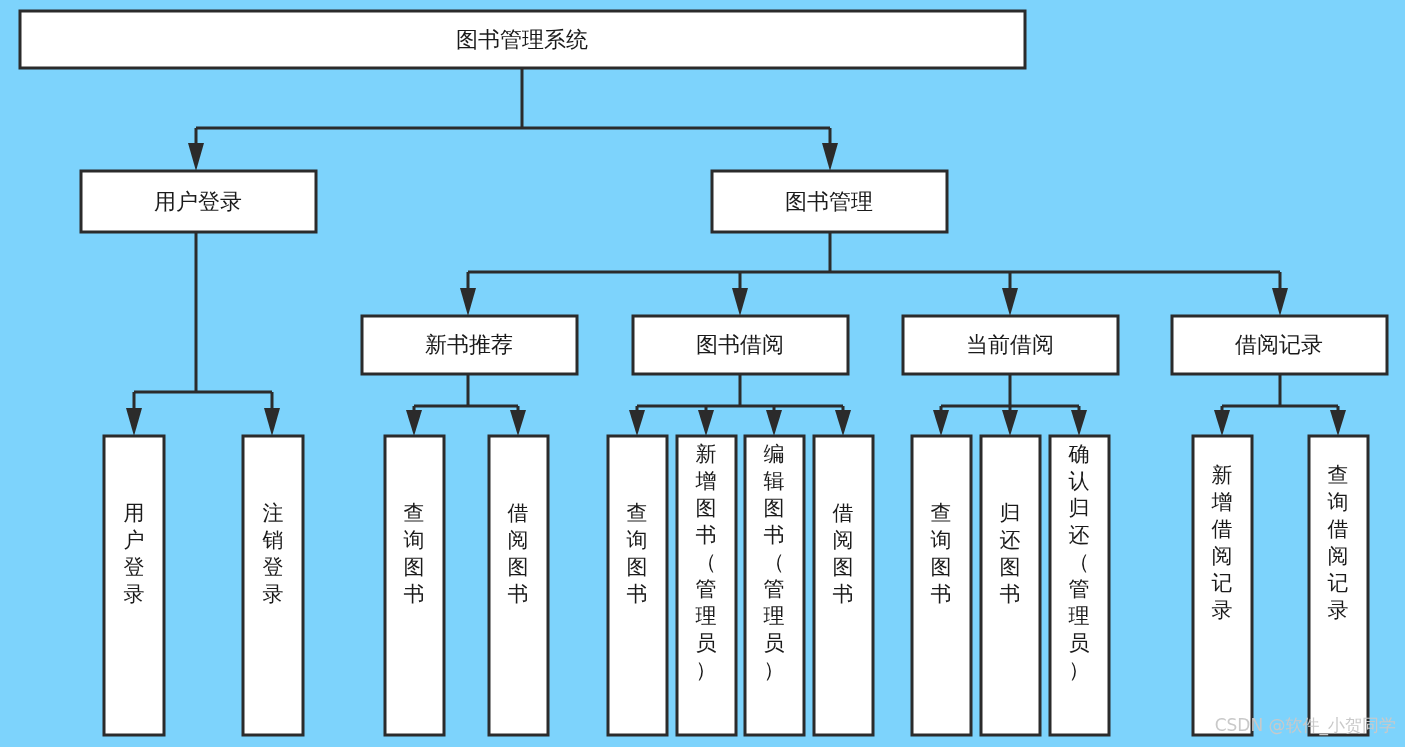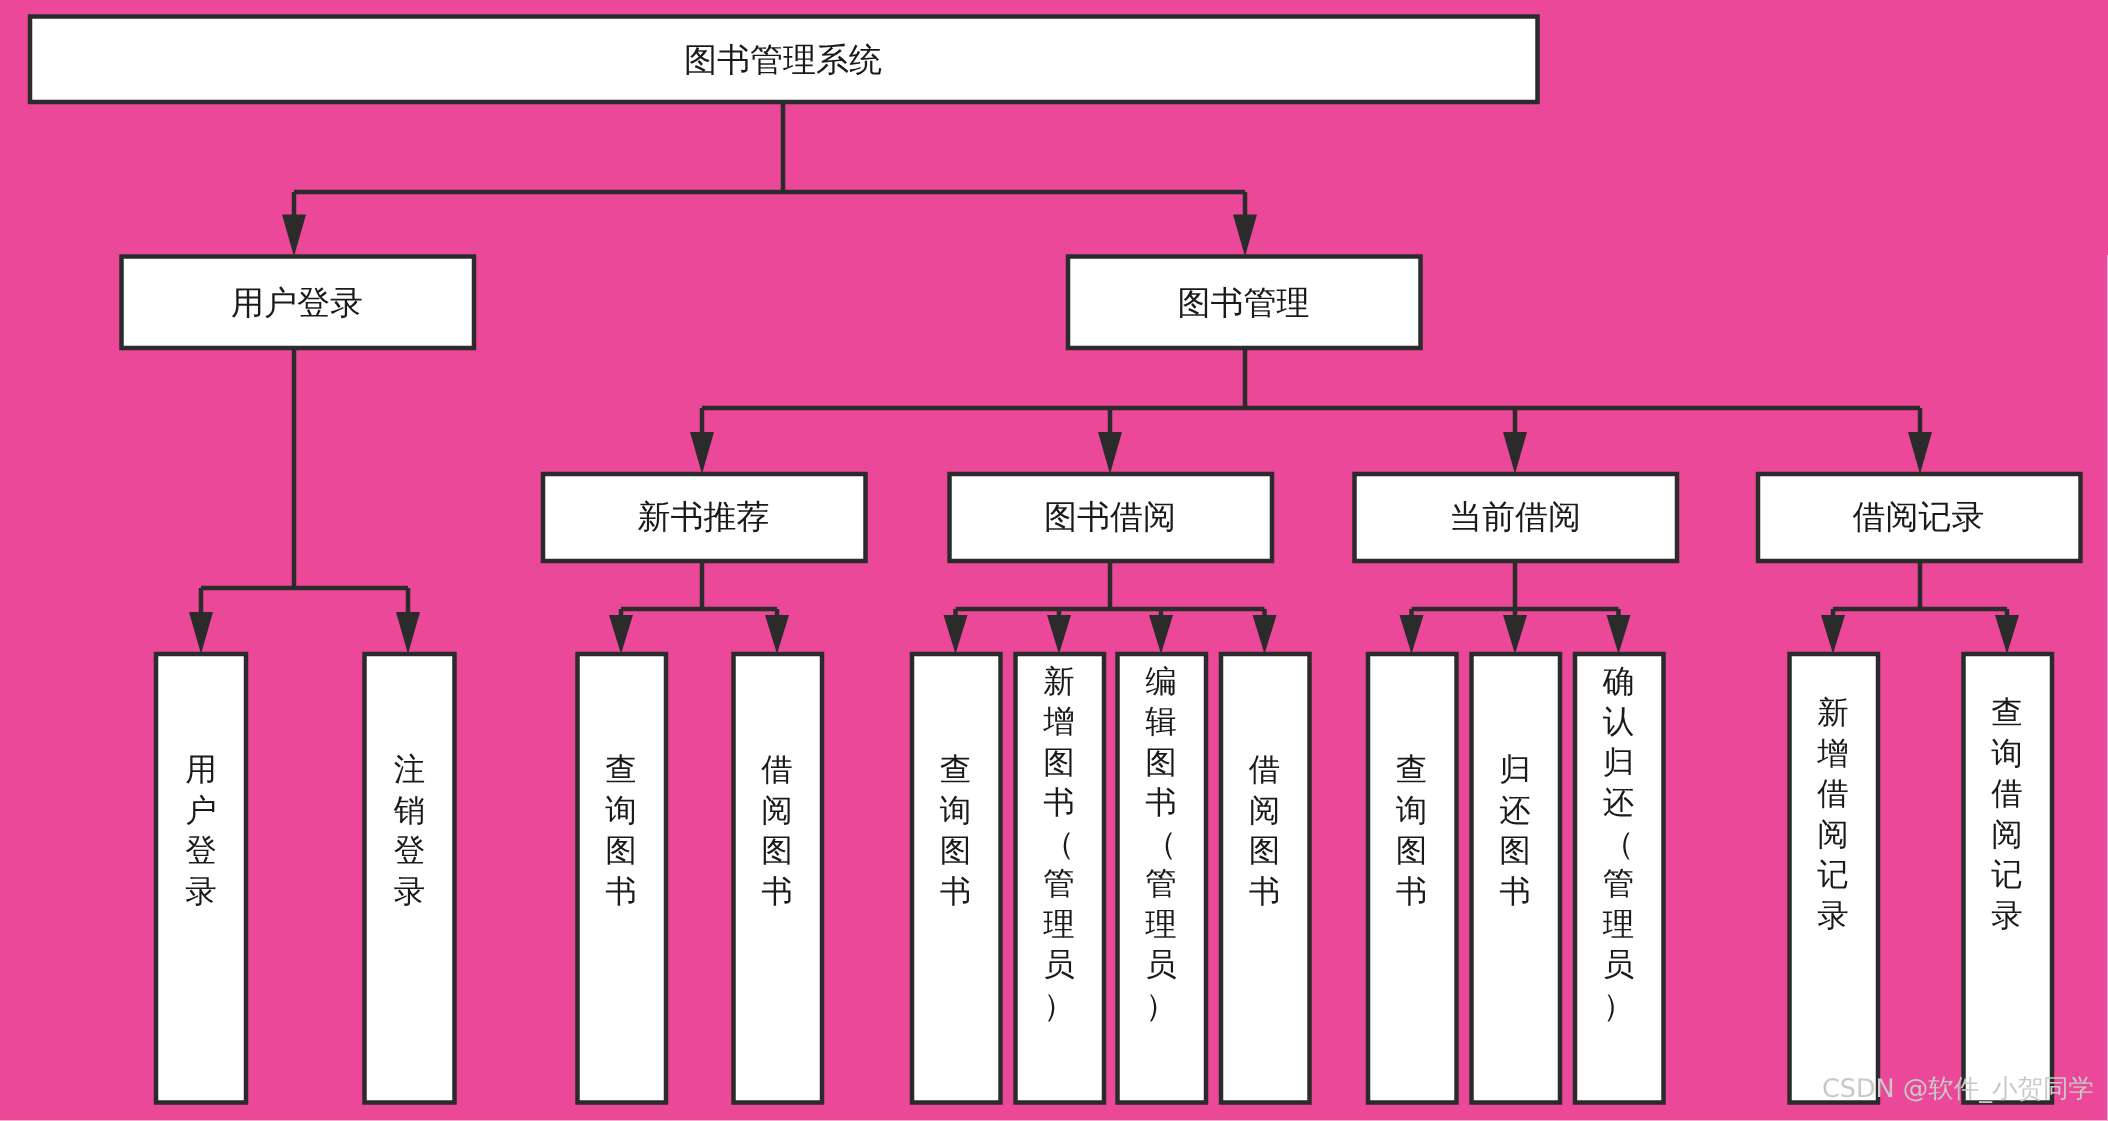--- a/index.html
+++ b/index.html
@@ -11,21 +11,21 @@
   body {
     width: 1405px;
     height: 747px;
     font-family: "DejaVu Sans", "Liberation Sans", sans-serif;
     overflow: hidden;
   }
   #diagram-root {
     position: relative;
     width: 1405px;
     height: 747px;
-    background: #ec4899;
+    background: #7dd3fc;
   }
   svg#flowchart {
     display: block;
     width: 1405px;
     height: 747px;
   }
   .node-box {
     fill: #ffffff;
     stroke: #2b2b2b;
     stroke-width: 3;

